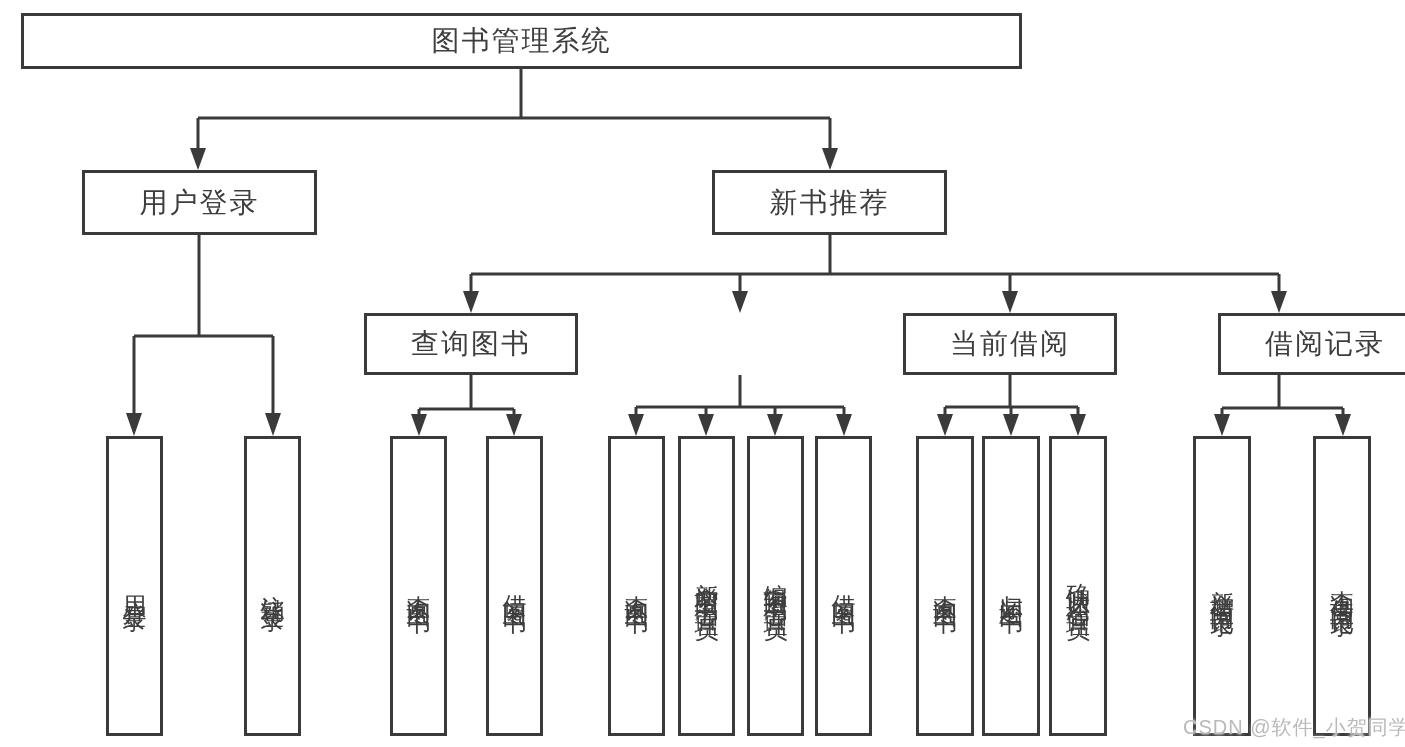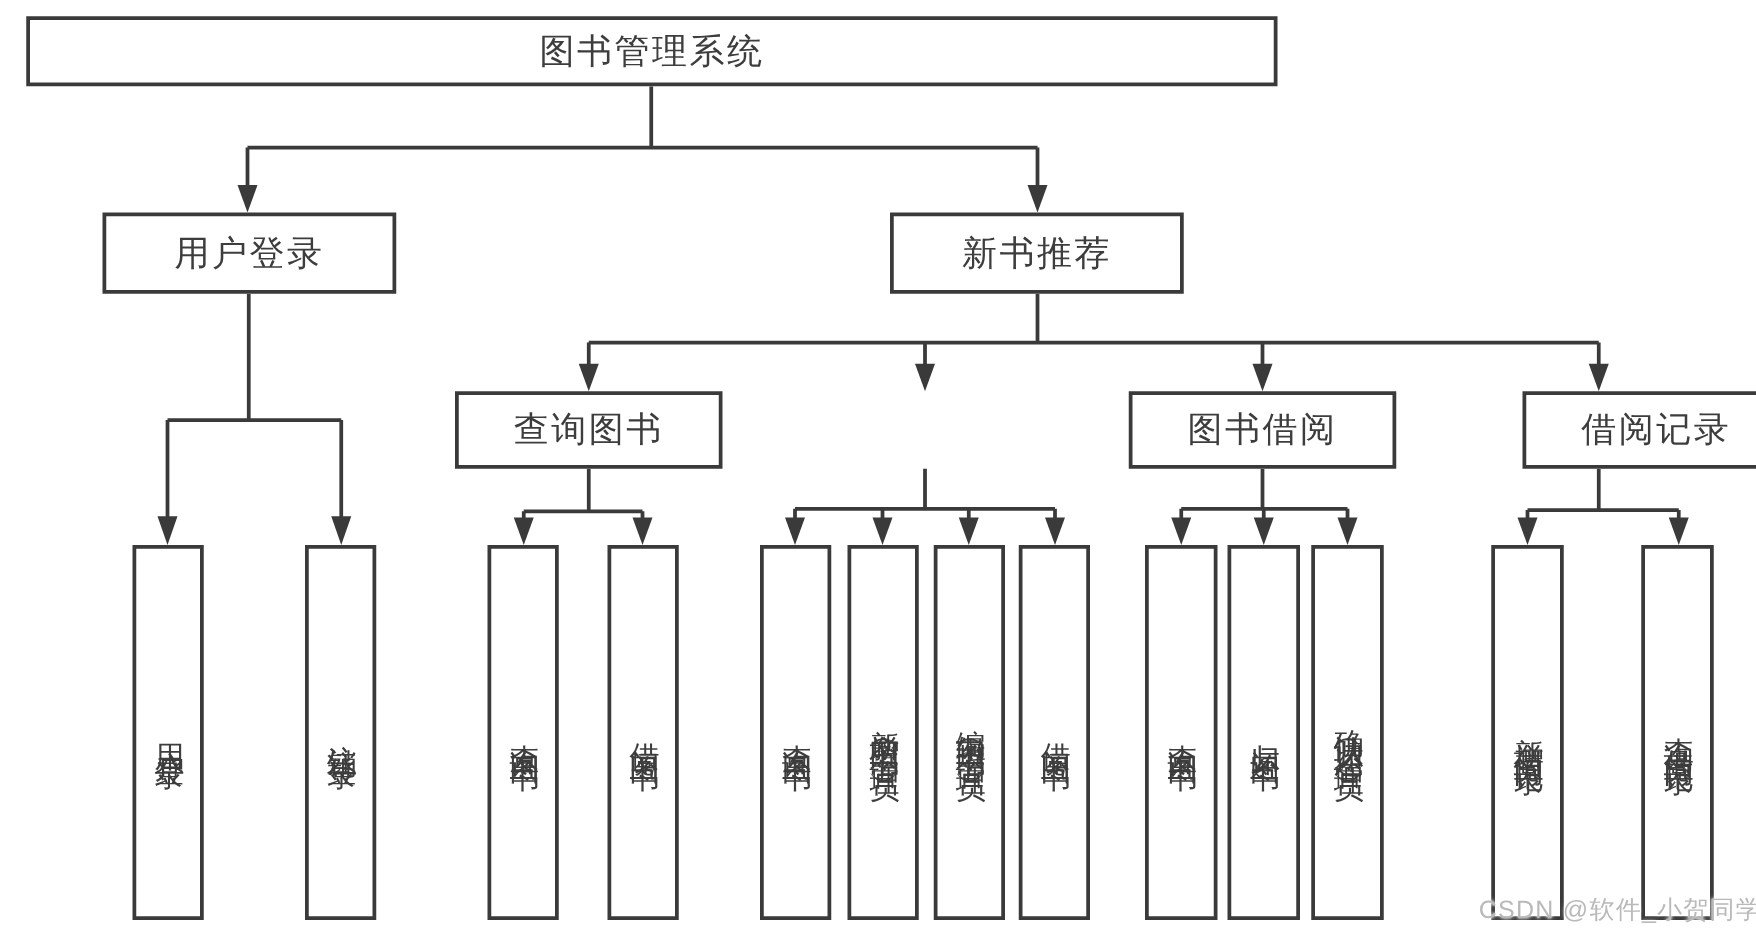--- a/index.html
+++ b/index.html
@@ -108,21 +108,21 @@
     <span>用户登录</span>
   </div>
   <div class="node hnode b-l2-1">
     <span>新书推荐</span>
   </div>
 
   <div class="node hnode b-l3-0">
     <span>查询图书</span>
   </div>
   <div class="node hnode b-l3-2">
-    <span>图书借阅</span>
+    <span>当前借阅</span>
   </div>
   <div class="node hnode b-l3-3">
     <span>借阅记录</span>
   </div>
 
   <div class="node vnode leaf b-lf-0">
     <span>用户登录</span>
   </div>
   <div class="node vnode leaf b-lf-1">
     <span>注销登录</span>

